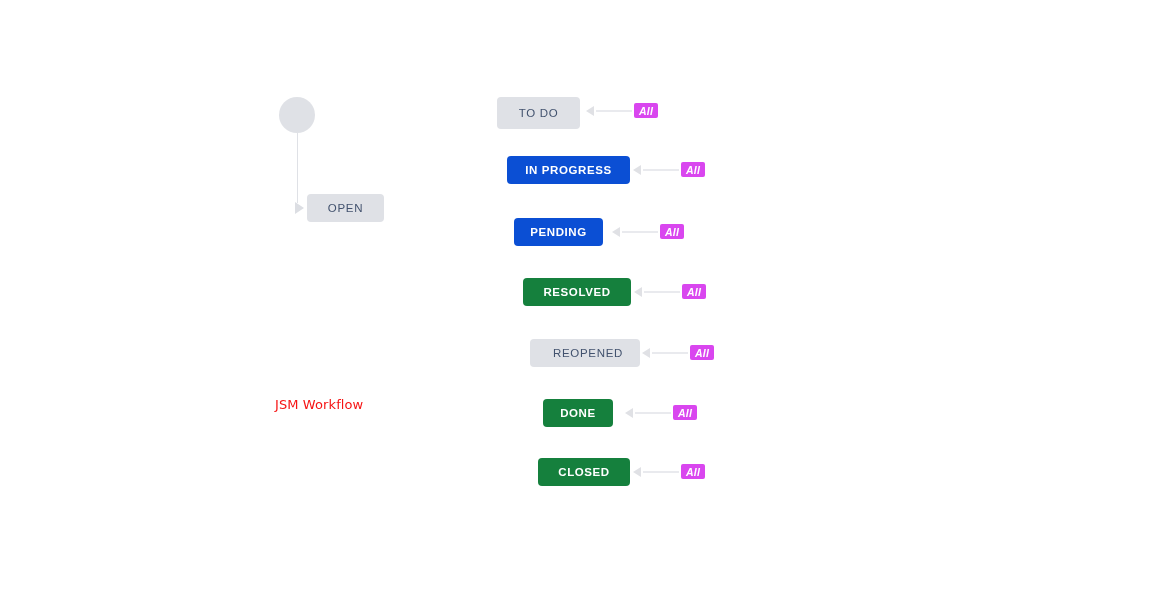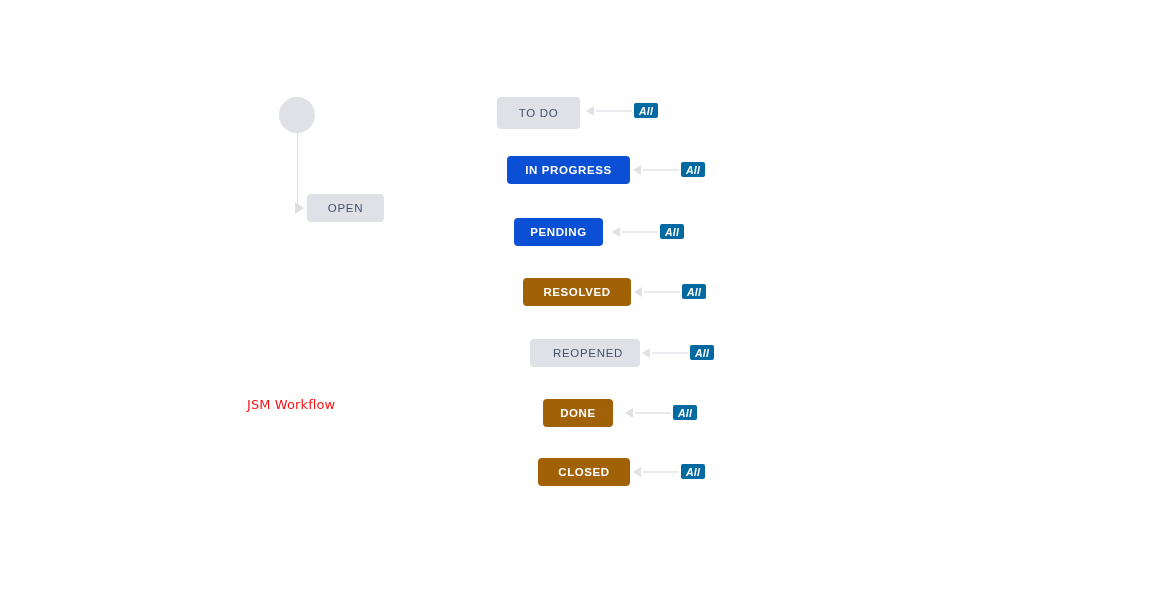--- a/index.html
+++ b/index.html
@@ -39,21 +39,21 @@
     color: #42526e;
     font-weight: normal;
     letter-spacing: 0.7px;
     font-size: 11.5px;
   }
   .node.blue {
     background: #0b4fd4;
     color: #ffffff;
   }
   .node.green {
-    background: #a16207;
+    background: #15803d;
     color: #ffffff;
     text-align: center;
   }
 
   
   .start-circle {
     position: absolute;
     width: 36px;
     height: 36px;
     border-radius: 50%;
@@ -88,41 +88,42 @@
     border-left: 9px solid #dcdee3;
   }
 
   
   .badge {
     position: absolute;
     box-sizing: border-box;
     display: flex;
     align-items: center;
     justify-content: center;
-    background: #0369a1;
+    background: #d946ef;
     color: #ffffff;
     font-size: 10.5px;
     font-weight: bold;
     font-style: italic;
     height: 15px;
     padding: 0 5px;
     border-radius: 2px;
     letter-spacing: 0.2px;
     user-select: none;
   }
 
   
   .annotation {
     position: absolute;
     color: #f61414;
     font-size: 13px;
     font-family: "DejaVu Sans", sans-serif;
     letter-spacing: 0.1px;
     white-space: nowrap;
     user-select: none;
+    margin-left: 28px;
   }
 </style>
 </head>
 <body>
 
 <div id="canvas" style="width: 1169px; height: 610px; background: rgb(255, 255, 255);">
 
   <div class="start-circle" id="start-circle" style="left: 279px; top: 97px; width: 36px; height: 36px; background: rgb(223, 225, 230);"></div>
 
   <div class="vline" id="start-line" style="left: 297px; top: 133px; height: 70px;"></div>

